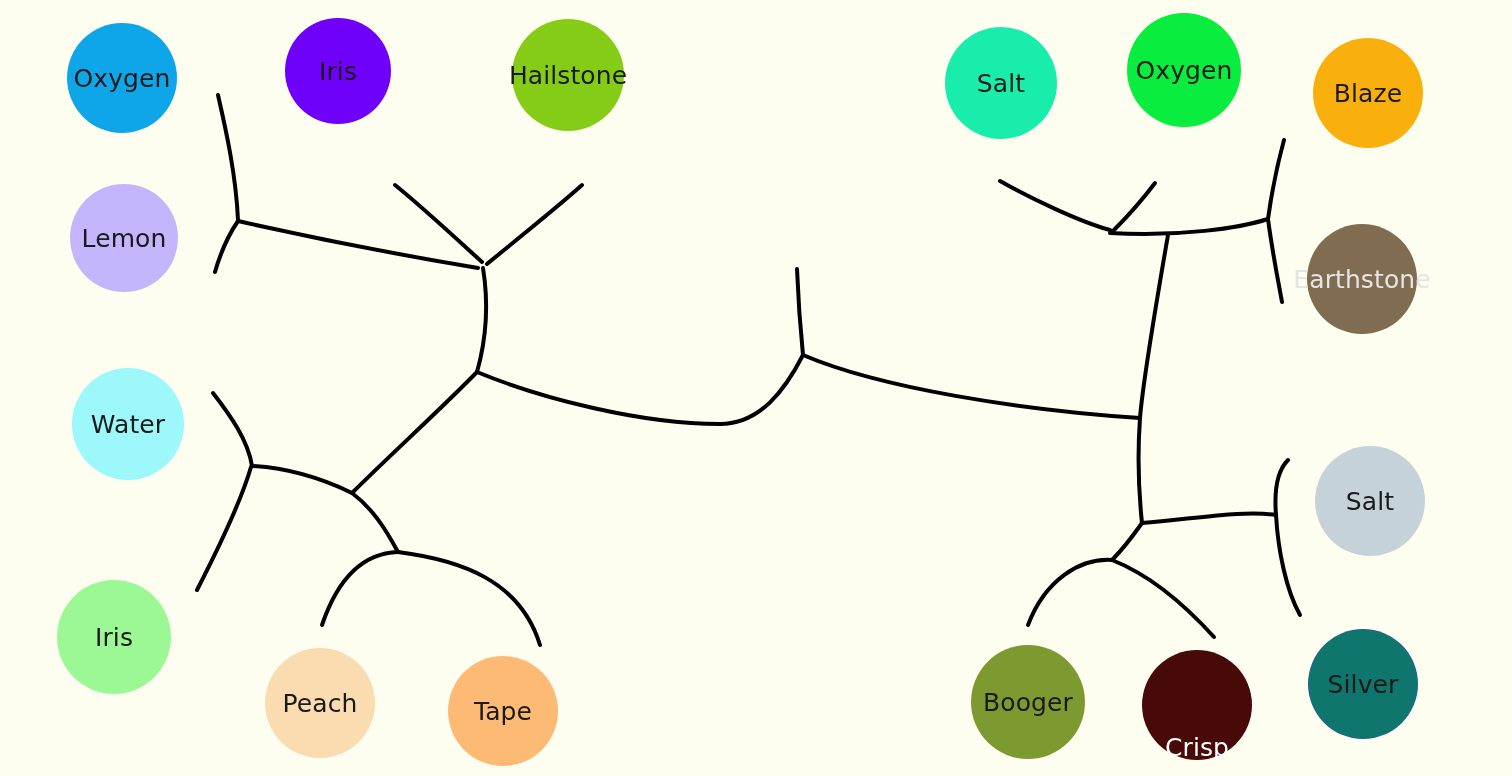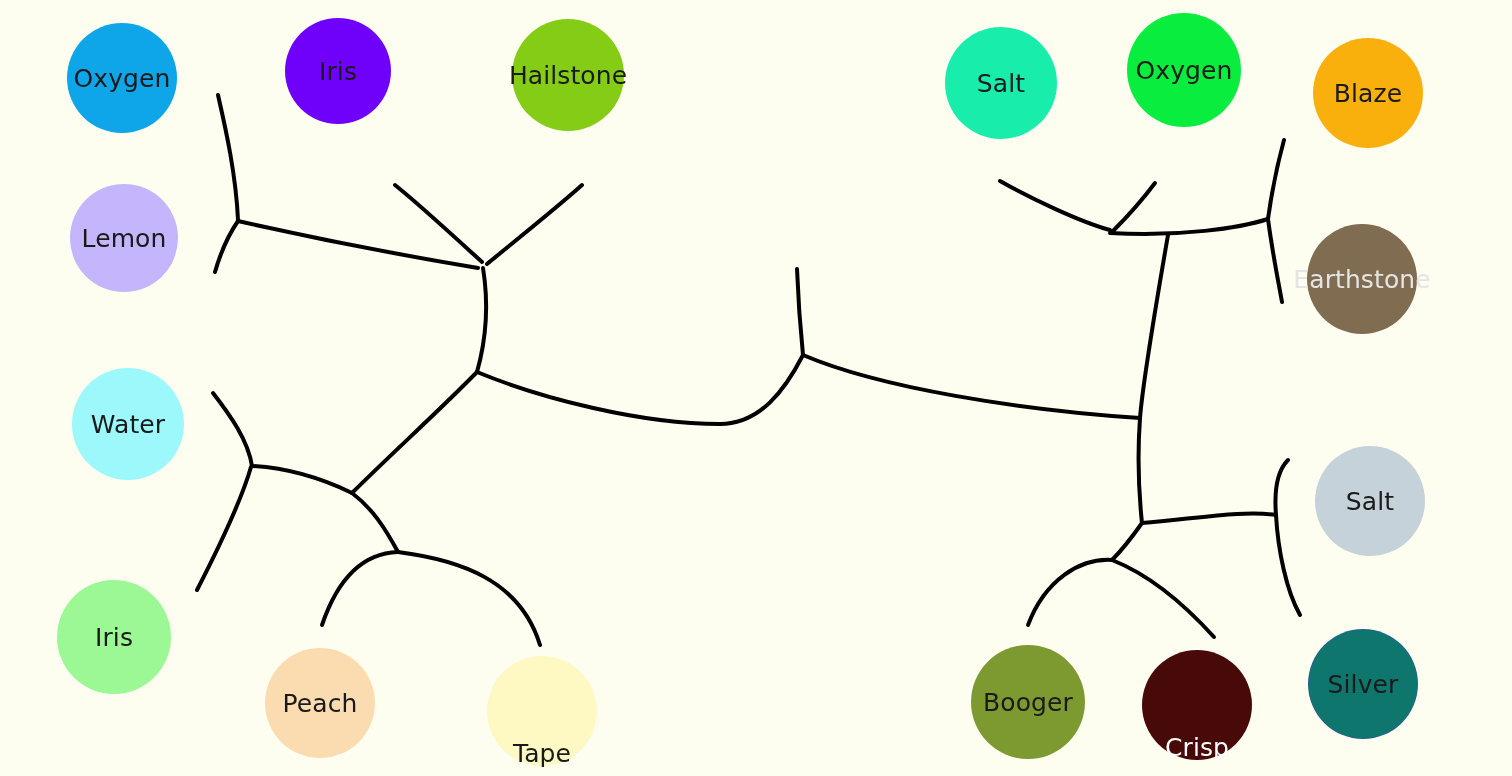--- a/index.html
+++ b/index.html
@@ -121,21 +121,21 @@
       </div>
       <div class="node" style="left: 57px; top: 580px; width: 114px; height: 114px; background: rgb(156, 248, 149);">
         <span class="node-label" style="color: rgb(26, 26, 26);">Iris</span>
       </div>
       <div class="node selected" style="left: 1308px; top: 629px; width: 110px; height: 110px; background: #0f766e;">
         <span class="node-label" style="color: rgb(26, 26, 26);">Silver</span>
       </div>
       <div class="node" style="left: 265px; top: 648px; width: 110px; height: 110px; background: rgb(251, 220, 176);">
         <span class="node-label" style="color: rgb(26, 26, 26);">Peach</span>
       </div>
-      <div class="node" style="left: 487px; top: 656px; width: 110px; height: 110px; background: #fef9c3; align-items: flex-end;">
+      <div class="node" style="left: 448px; top: 656px; width: 110px; height: 110px; background: #fdba74;">
         <span class="node-label" style="color: rgb(26, 26, 26);">Tape</span>
       </div>
       <div class="node" style="left: 971px; top: 645px; width: 114px; height: 114px; background: rgb(125, 154, 49);">
         <span class="node-label" style="color: rgb(26, 26, 26);">Booger</span>
       </div>
       <div class="node" style="left: 1142px; top: 650px; width: 110px; height: 110px; background: rgb(72, 10, 9); align-items: flex-end;">
         <span class="node-label" style="color: rgb(255, 255, 255);">Crisp</span>
       </div>
     </div>
 

